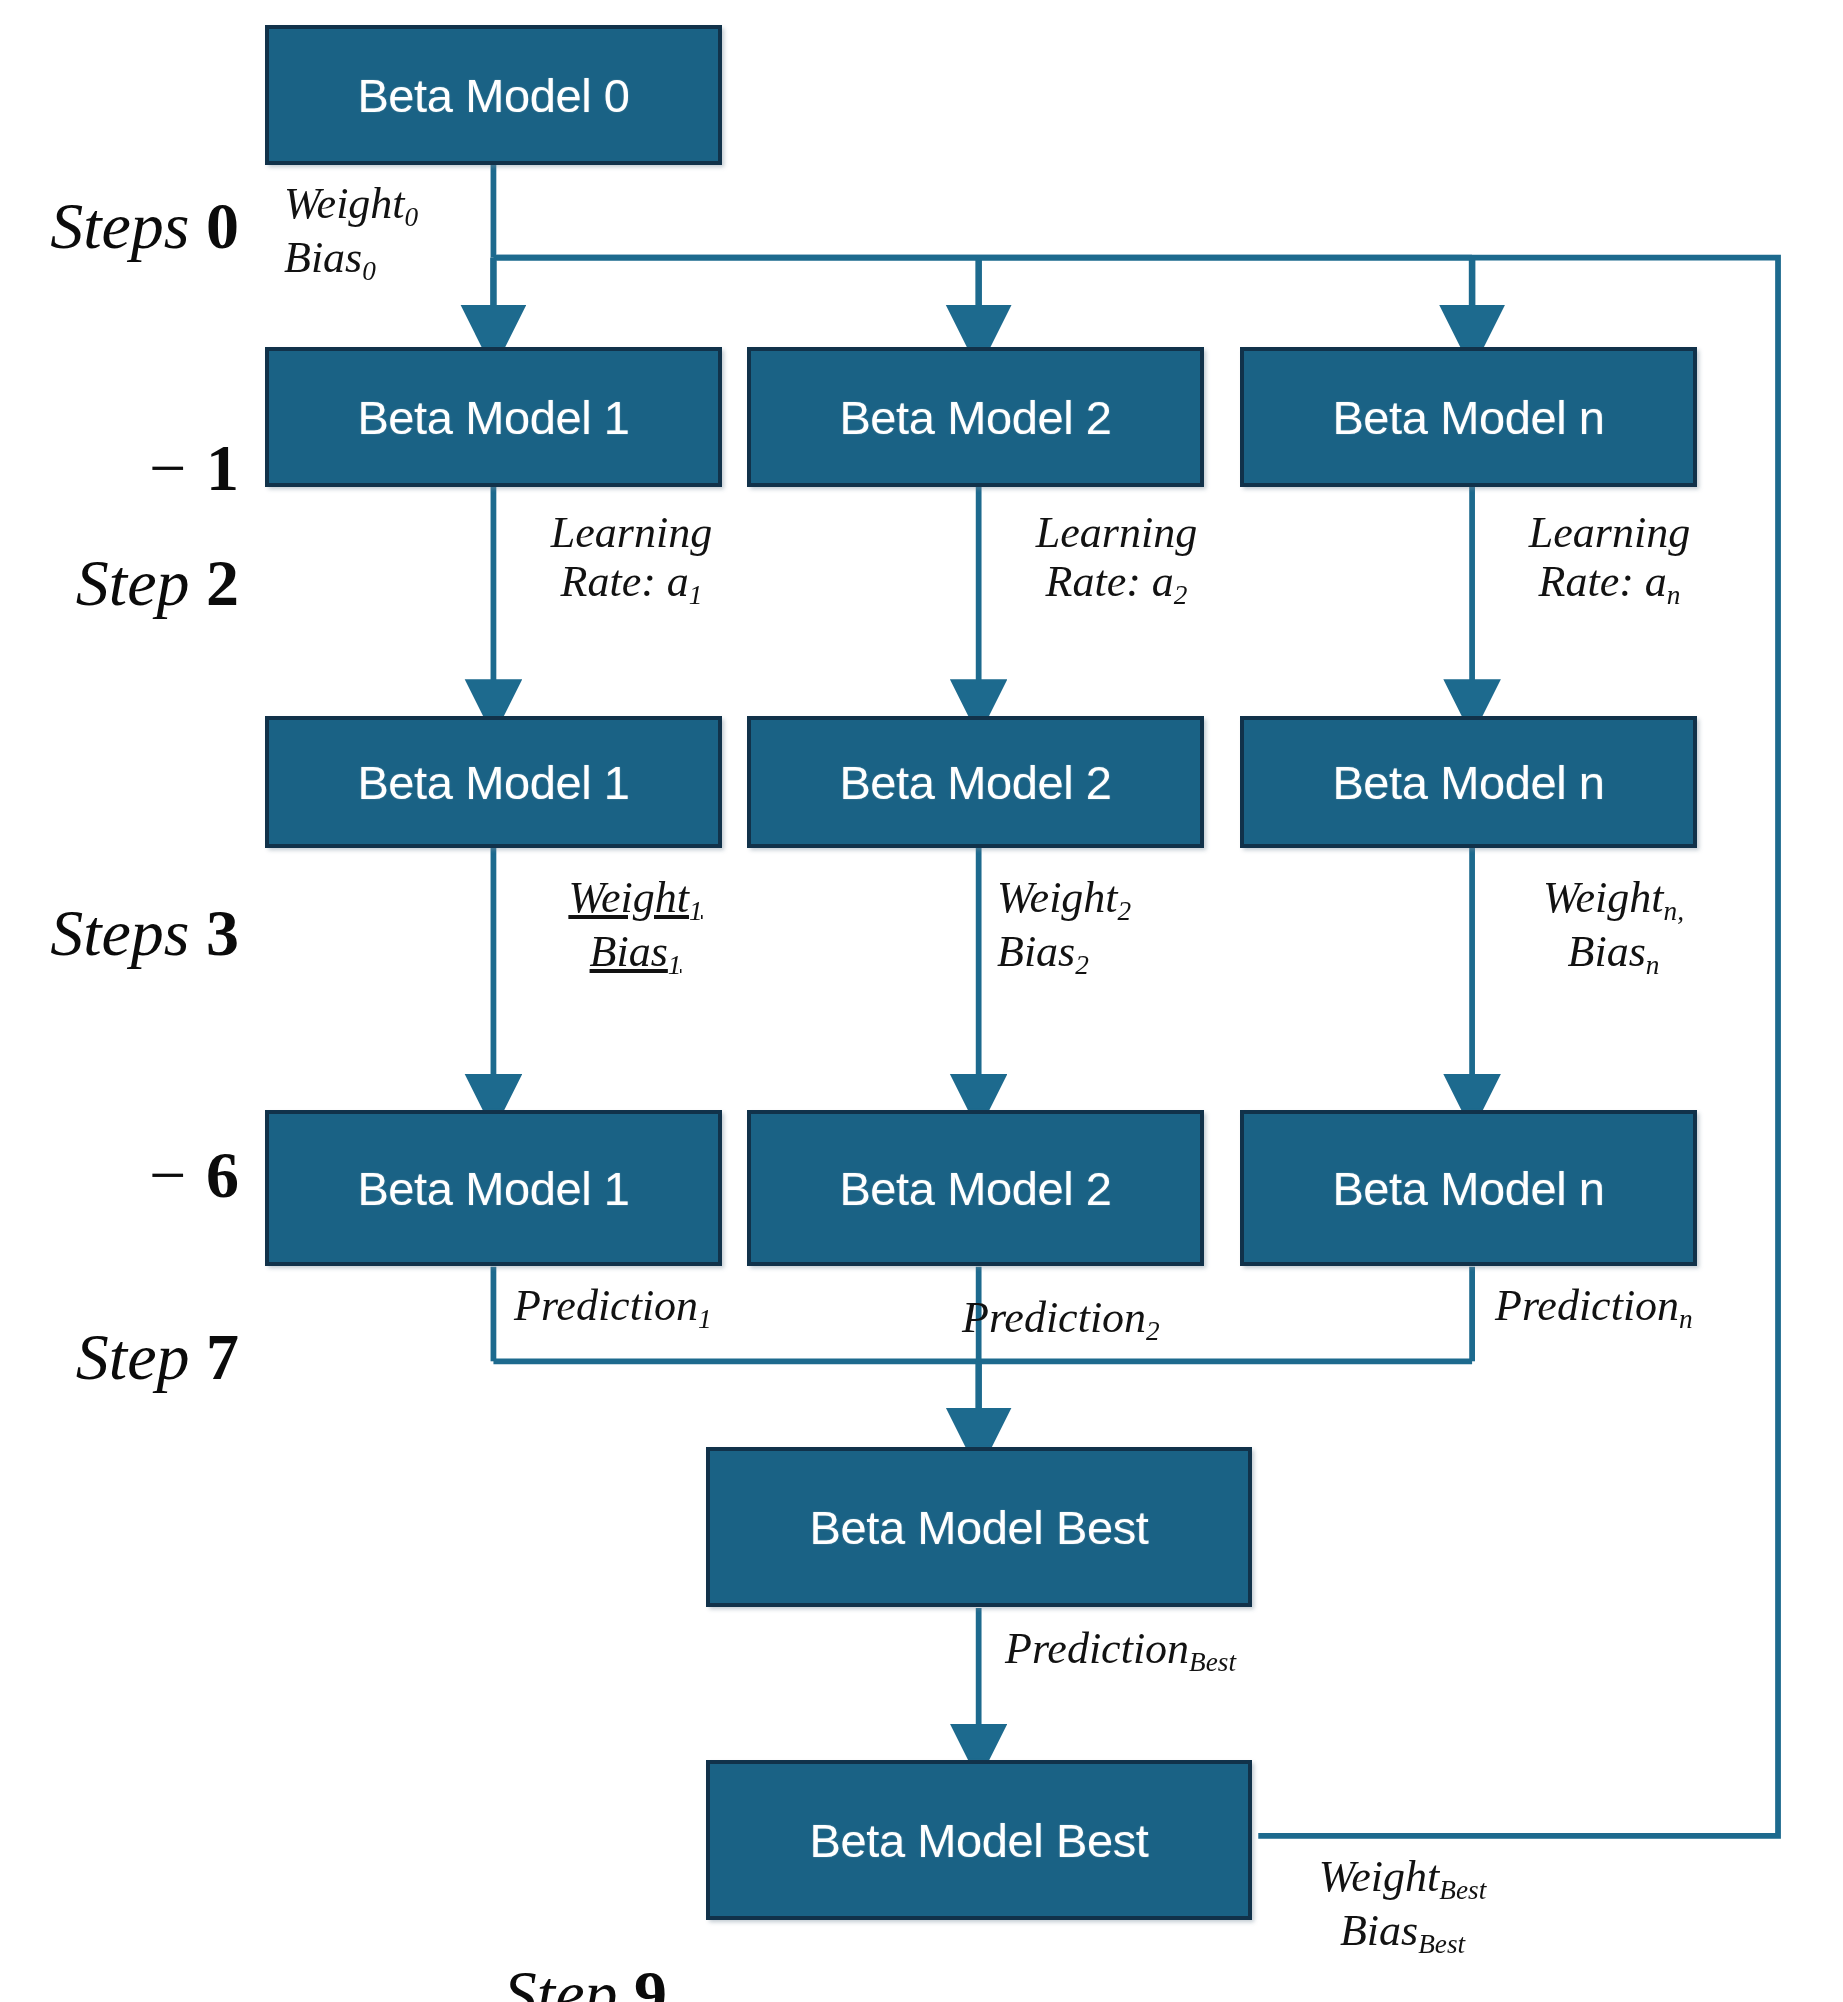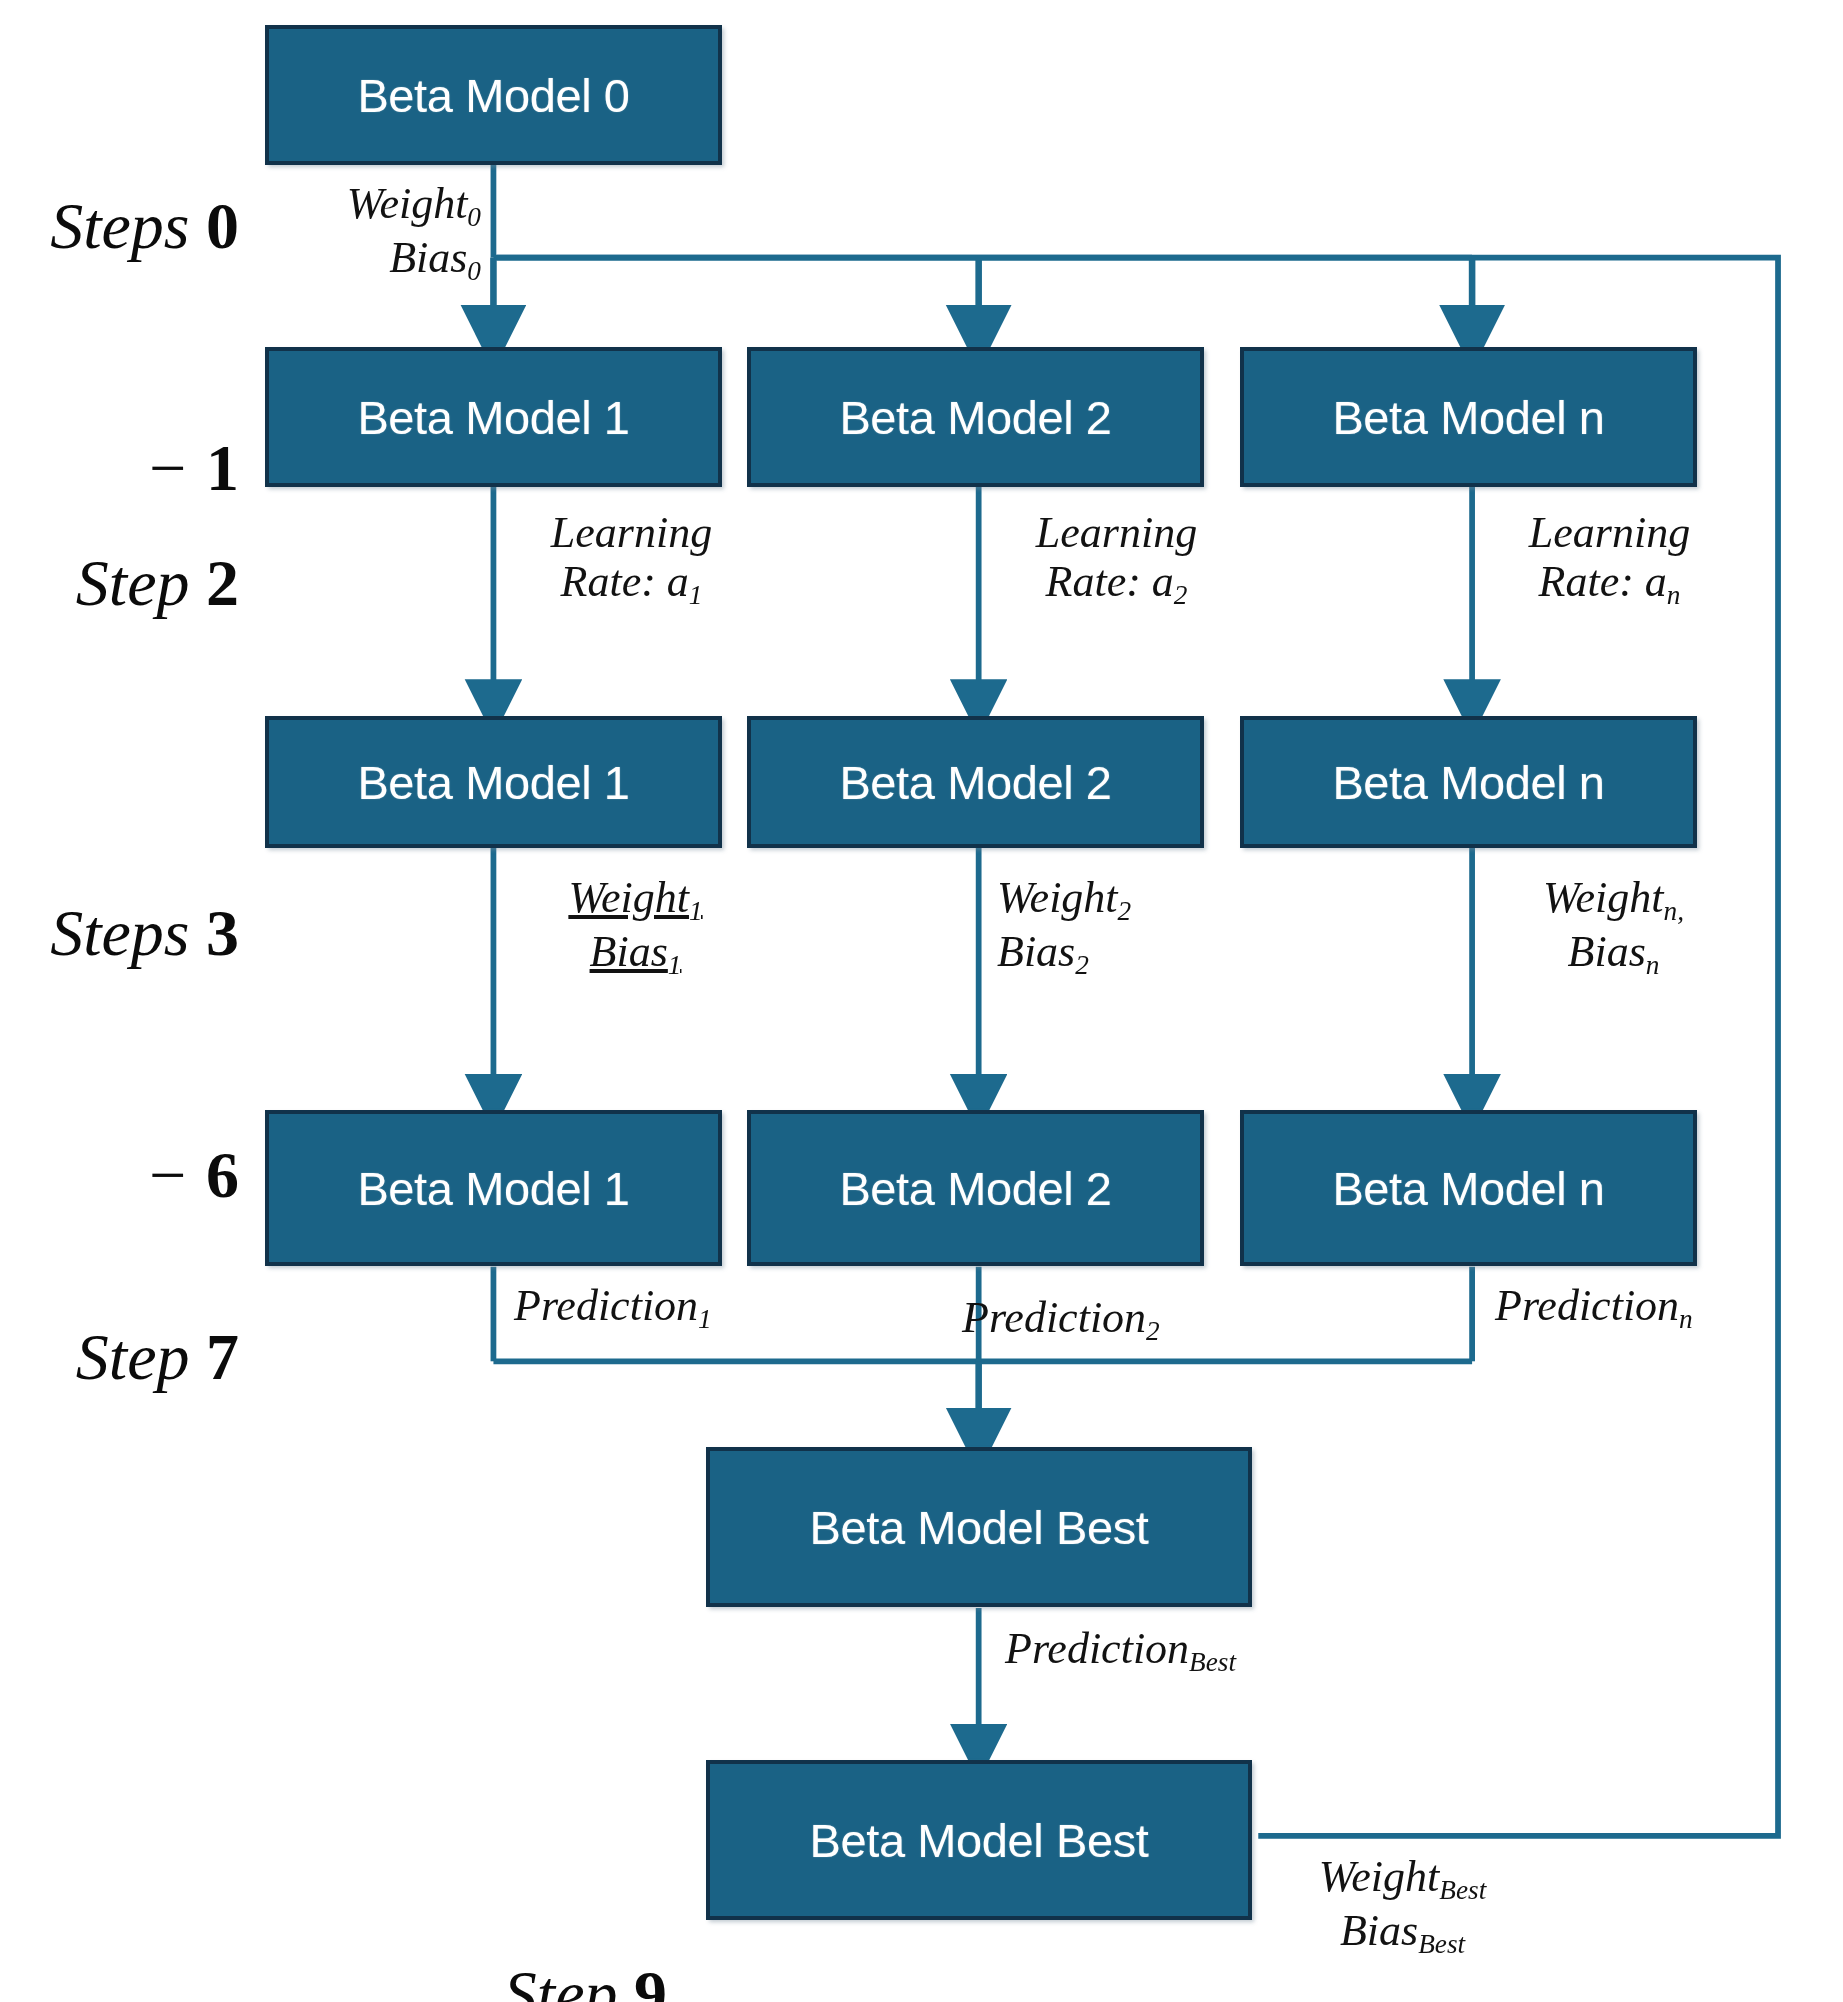--- a/index.html
+++ b/index.html
@@ -176,21 +176,21 @@
   </div>
 
   <div class="node" style="left:706px; top:1447px; width:546px; height:160px;">
     <span class="node-label">Beta Model Best</span>
   </div>
 
   <div class="node" style="left:706px; top:1760px; width:546px; height:160px;">
     <span class="node-label">Beta Model Best</span>
   </div>
 
-  <div class="edge-label" style="left:284px; top:179px; width:197px; text-align:right;">
+  <div class="edge-label" style="left:284px; top:179px; width:197px; text-align:left;">
     <div><span>Weight</span><span class="sub">0</span></div>
     <div><span>Bias</span><span class="sub">0</span></div>
   </div>
 
   <div class="edge-label ctr" style="left:512px; top:508px; width:239px; text-align:left;">
     <div style="text-align:center;">Learning</div>
     <div style="text-align:center;"><span>Rate: a</span><span class="sub">1</span></div>
   </div>
 
   <div class="edge-label ctr" style="left:997px; top:508px; width:239px; text-align:left;">

